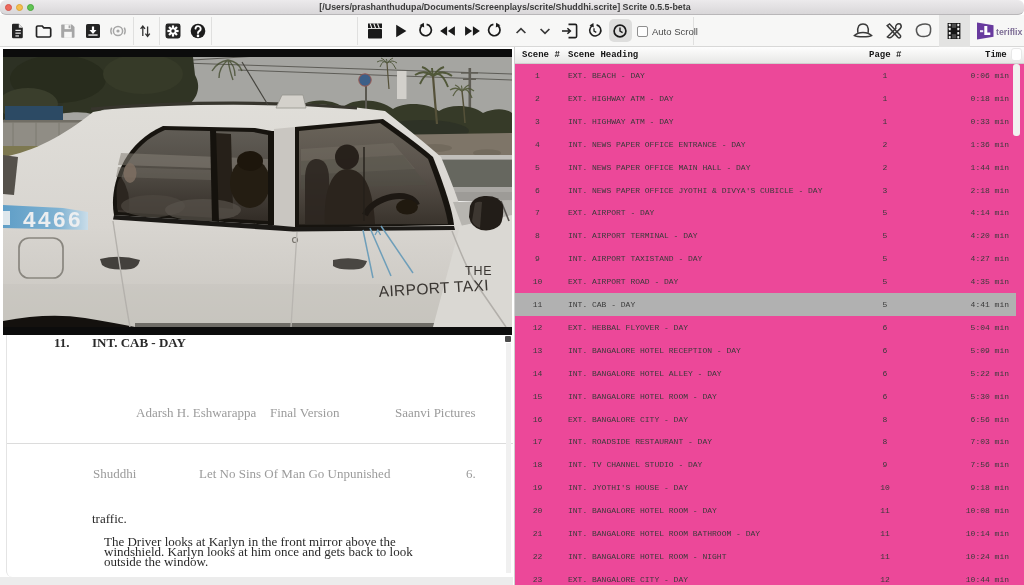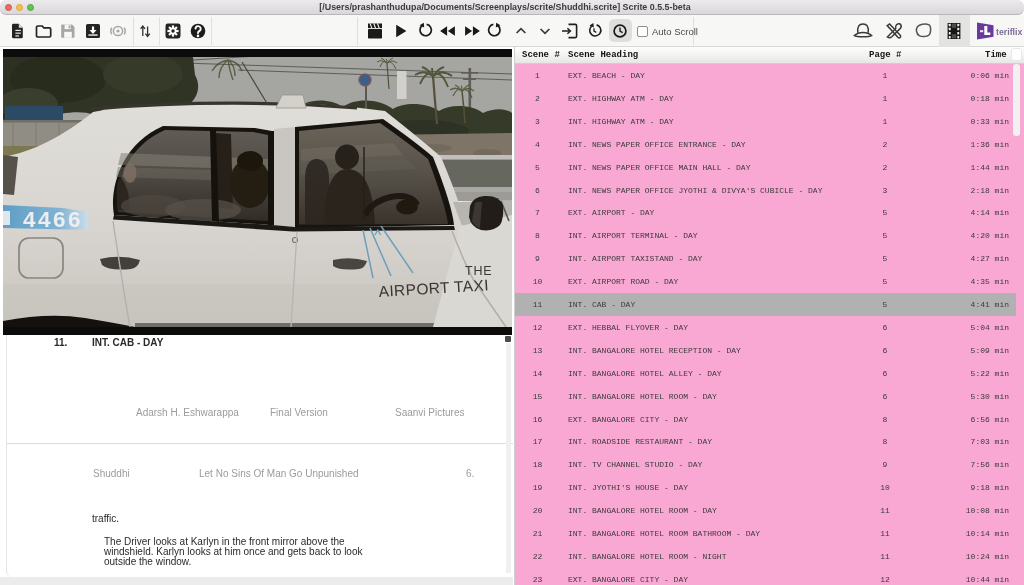--- a/index.html
+++ b/index.html
@@ -19,25 +19,25 @@
     border:1.5px solid #8f8f8f; border-radius:2px; background:#fdfdfd; }
   #clockbg { position:absolute; left:609px; top:4px; width:23px; height:23px; border-radius:5px; background:#dededd; }
   #filmbg { position:absolute; left:939px; top:0px; width:31px; height:32px; background:#e3e3e2; }
   
   #leftpanel { position:absolute; left:0; top:47px; width:513px; height:538px; background:#fff; }
   #videobox { position:absolute; left:3px; top:2px; width:509px; height:286px; }
   #scriptpage { position:absolute; left:6px; top:288px; width:506px; height:242px;
     background:#fff; border-left:1px solid #e4e4e4; border-bottom-left-radius:6px; }
   #pagebreak { position:absolute; left:6px; top:396px; width:507px; height:1px; background:#dcdcdc; }
   #belowpage { position:absolute; left:0px; top:530px; width:513px; height:8px; background:#ececec; }
-  .scripttxt { position:absolute; font-family:Liberation Sans, sans-serif; font-size:10px;
+  .scripttxt { position:absolute; font-family:Liberation Serif, serif; font-size:13px;
     line-height:10.2px; color:#2a2a2a; white-space:pre; }
   .graytxt { color:#9b9b9b; }
   
-  #rightpanel { position:absolute; left:514px; top:47px; width:510px; height:538px; background:#f9a8d4;
+  #rightpanel { position:absolute; left:514px; top:47px; width:510px; height:538px; background:#ec4899;
     border-left:1px solid #d0d0d0; }
   #thead { position:absolute; left:0; top:0; width:510px; height:17px;
     background:linear-gradient(#fefefe,#e7e7e6); border-bottom:1px solid #cfcfce; }
   .hcell { position:absolute; top:3px; font-family:"Liberation Mono", monospace;
     font-size:9px; font-weight:bold; color:#141414; white-space:pre; }
   .row { position:absolute; left:0; width:501px; height:23px; }
   .rc { position:absolute; top:7px; font-family:"Liberation Mono", monospace; font-size:8px;
     color:#3a3a3a; white-space:pre; }
   .c1 { left:0px; width:45px; text-align:center; }
   .c2 { left:53px; }

